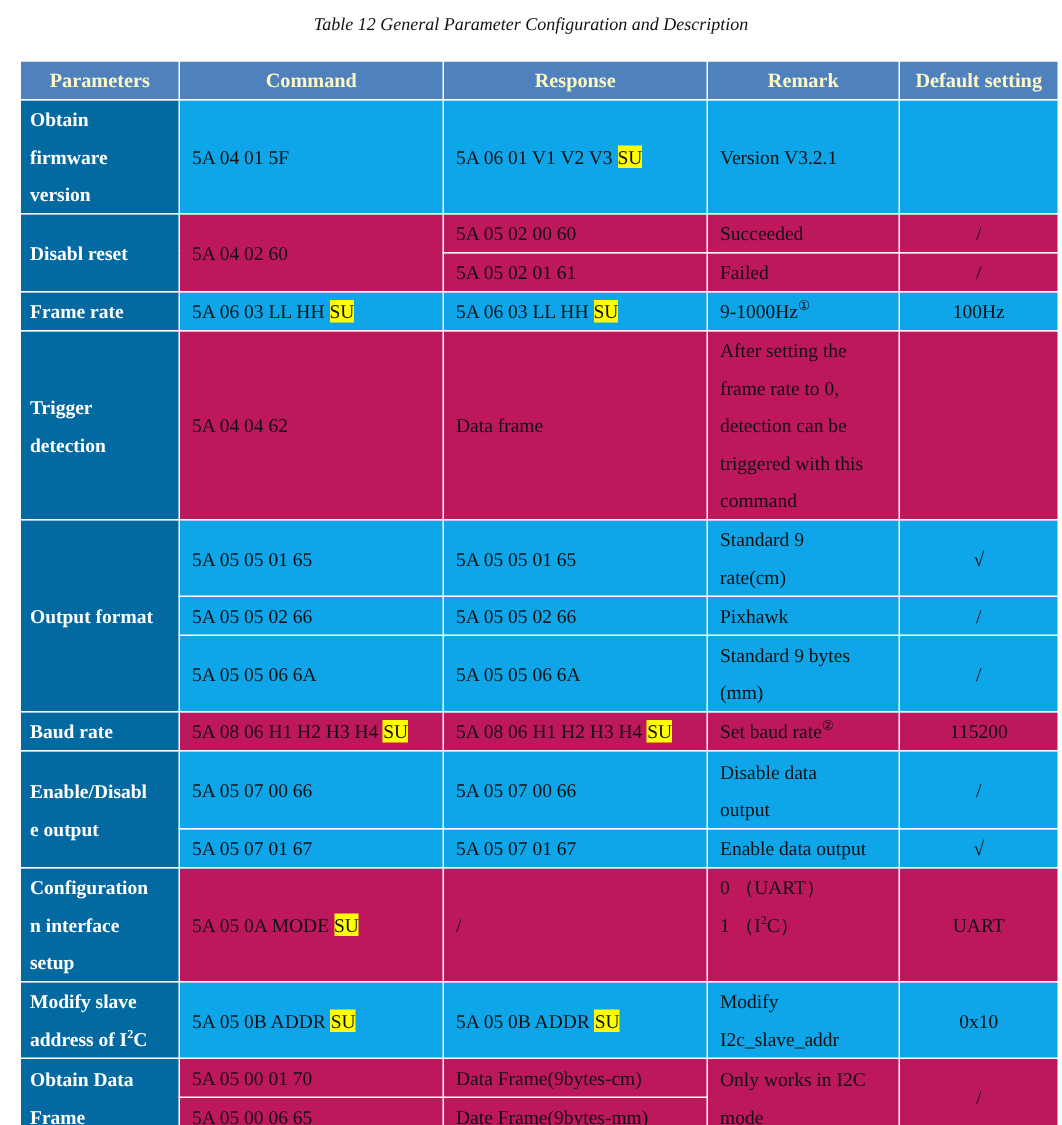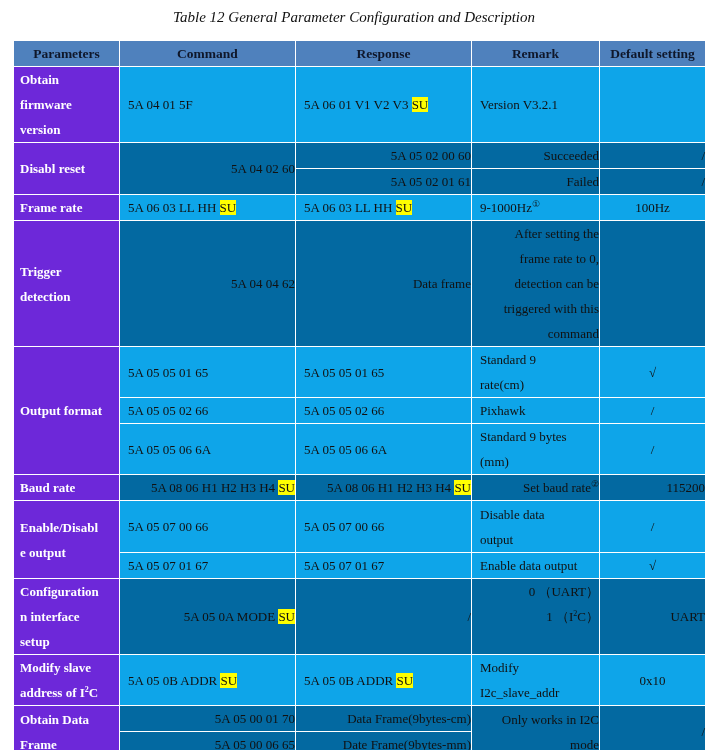--- a/index.html
+++ b/index.html
@@ -1,28 +1,28 @@
 <!DOCTYPE html>
 <html><head>
 <meta charset="utf-8">
 <style>
   html, body { margin: 0; padding: 0; background: #ffffff; }
   body { width: 708px; height: 750px; position: relative; overflow: hidden;
          font-family: "Liberation Serif", "DejaVu Serif", serif; color: #111; }
   .caption { position: absolute; top: 9px; left: 0; width: 708px; text-align: center;
-             font-style: italic; font-size: 15px; letter-spacing: 0; }
+             font-style: italic; font-size: 12px; letter-spacing: 0; }
   table { position: absolute; left: 13px; top: 40px; border-collapse: collapse;
           table-layout: fixed; width: 692px; font-size: 13px; }
   td, th { border: 1.5px solid #ffffff; padding: 0 0 0 8px; vertical-align: middle;
            line-height: 25px; text-align: left; }
-  th { background: #4f81bd; color: #0f172a; font-weight: bold; height: 25px;
+  th { background: #4f81bd; color: #fef9c3; font-weight: bold; height: 25px;
        text-align: center; padding: 0; font-size: 13.5px; }
-  td.param { background: #6d28d9; color: #ffffff; font-weight: bold; padding-left: 6px; }
+  td.param { background: #0369a1; color: #ffffff; font-weight: bold; padding-left: 6px; }
   tr.dark td:not(.param) { background: #0ea5e9; }
-  tr.light td:not(.param) { background: #0369a1; text-align: right; }
+  tr.light td:not(.param) { background: #be185d; }
   td.center { text-align: center; padding-left: 0; }
   .hl { background: #ffff00; }
   sup { font-size: 8px; line-height: 0; }
   .circ { font-size: 9px; vertical-align: super; line-height: 0; }
 </style>
 </head>
 <body>
 
 <div class="caption">Table 12 General Parameter Configuration and Description</div>
 

